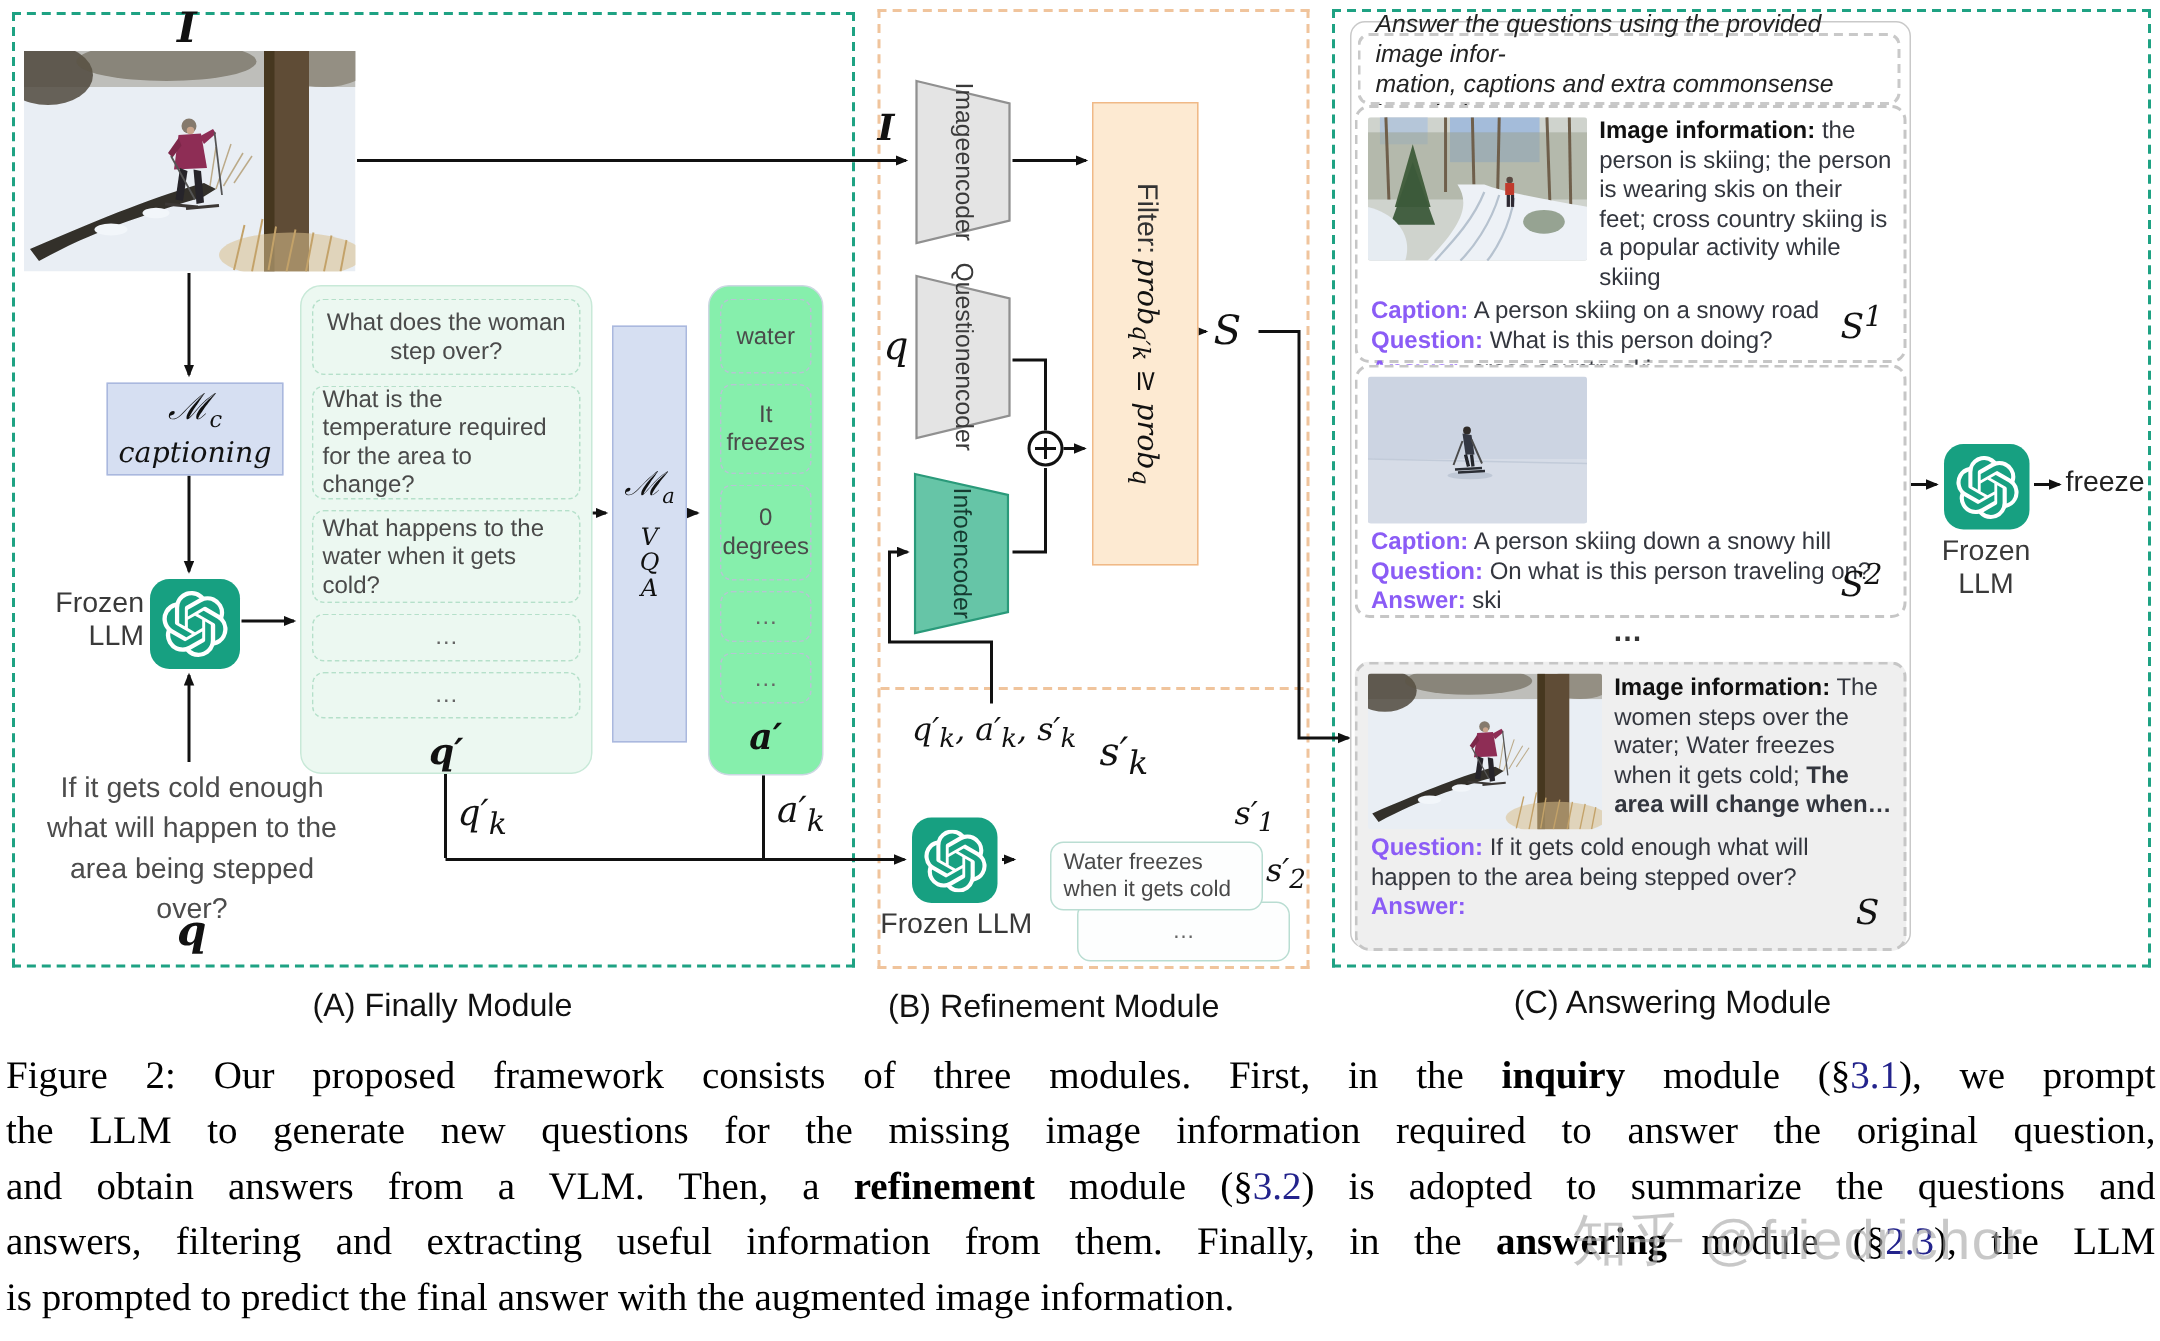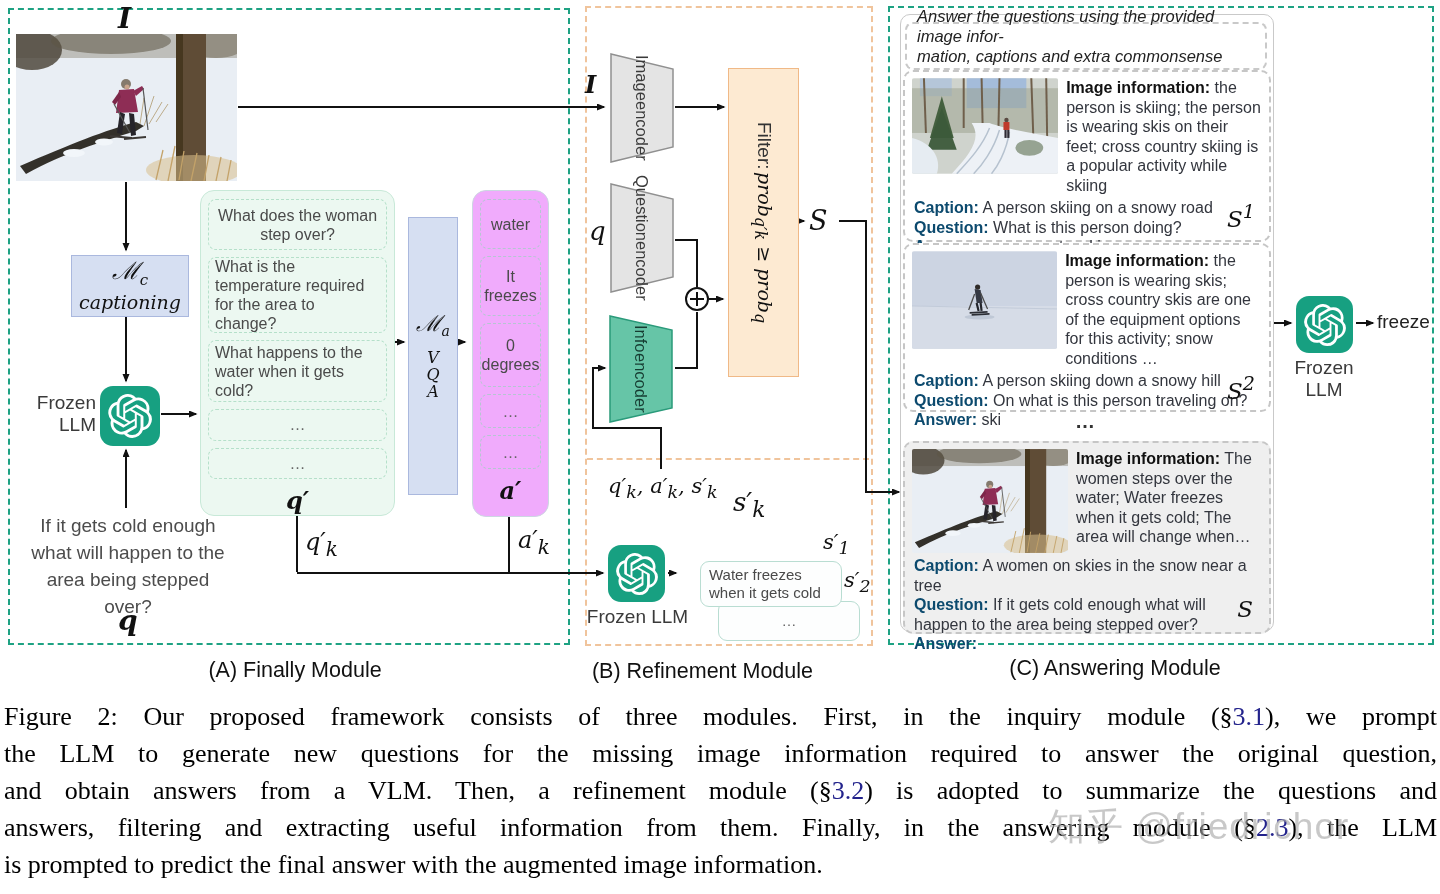--- a/index.html
+++ b/index.html
@@ -1,30 +1,30 @@
 <!DOCTYPE html>
 <html><head>
 <meta charset="utf-8">
 <style>
   html,body{margin:0;padding:0;background:#fff;}
   .canvas{position:relative;width:1440px;height:894px;background:#fff;
           font-family:"Liberation Sans",sans-serif;overflow:hidden;color:#222;}
   .abs{position:absolute;}
   .math{font-family:"DejaVu Serif","Liberation Serif",serif;font-style:italic;color:#111;}
-  .rb{font-weight:normal;}
+  .rb{font-weight:bold;}
   
   .mod-border{position:absolute;border:2px dashed #1ea283;}
   .mod-border.orange{border-color:#f0c49c;}
   .divider{position:absolute;border-top:2px dashed #f0c49c;}
   
   .bluebox{position:absolute;background:#d6dff2;border:1px solid #aab8de;
            display:flex;flex-direction:column;align-items:center;justify-content:center;}
   .panel{position:absolute;border-radius:14px;display:flex;flex-direction:column;padding:8px 0 0 0;}
   .qpanel{background:#ecf8f1;border:1.5px solid #c8e9d8;}
-  .apanel{background:#f0abfc;border:1.5px solid #ccd7e2;}
+  .apanel{background:#86efac;border:1.5px solid #ccd7e2;}
   .pitem{margin:0 7px 7px 7px;border-radius:8px;display:flex;align-items:center;justify-content:center;
          font-size:16px;color:#4a4a4a;line-height:19px;padding:2px 6px;text-align:center;}
   .qpanel .pitem{border:1.5px dashed #b5e0ca;}
   .apanel .pitem{border:1.5px dashed #b6c5d2;}
   .pitem.left{justify-content:flex-start;text-align:left;}
   .plabel{text-align:center;font-size:24px;font-weight:bold;}
   .llm-icon{position:absolute;background:#17a081;border-radius:13px;
             display:flex;align-items:center;justify-content:center;}
   .enc{position:absolute;}
   .enc .vtext{position:absolute;left:0;top:0;width:100%;height:100%;
@@ -35,21 +35,21 @@
   .filter-inner{writing-mode:vertical-rl;text-orientation:mixed;display:flex;gap:2px;
       align-items:center;font-size:19px;color:#333;}
   .bubble{position:absolute;background:#fdfefe;border:1.5px solid #b9ddd2;border-radius:9px;
       font-size:15px;color:#4a4a4a;line-height:18px;padding:4px 8px;display:flex;flex-direction:column;justify-content:center;}
   .ccard{position:absolute;border:2px dashed #c6c6c6;border-radius:10px;background:#fff;}
   .ccard.gray{background:#efefef;}
   .card-top{display:flex;gap:8px;padding:6px 6px 0 7px;}
   .card-info{font-size:16px;line-height:19.5px;color:#33363e;}
   .card-info b{color:#111;}
   .card-lines{padding:3px 8px 4px 9px;font-size:16px;line-height:19.5px;color:#33363e;}
-  .card-lines b{color:#0c4a6e;}
+  .card-lines b{color:#8b5cf6;}
   .card-tag{position:absolute;font-size:23px;}
   .instruction{position:absolute;border:2px dashed #c9c9c9;border-radius:8px;
       font-style:italic;font-size:16.5px;line-height:20px;color:#222;padding:2px 10px;display:flex;flex-direction:column;justify-content:center;}
   .mod-label{position:absolute;font-size:21.5px;color:#111;text-align:center;}
   .caption{position:absolute;left:4px;top:698px;width:1433px;
       font-family:"Liberation Serif","DejaVu Serif",serif;font-size:26px;line-height:37px;color:#000;}
   .caption .just{text-align:justify;text-align-last:justify;}
   .watermark{position:absolute;left:1048px;top:802px;font-size:37px;color:#a8a8a8;opacity:.62;letter-spacing:1px;white-space:nowrap;}
   .qtext{position:absolute;text-align:center;font-size:19px;line-height:27px;color:#4c4c4c;}
   .small-label{font-size:19px;color:#3a3a3a;line-height:22px;text-align:center;}
@@ -323,23 +323,20 @@
       <div><b>Answer:</b><span> cross country ski</span></div>
     </div>
     <div class="card-tag math" style="right:14px;bottom:8px"><span>S</span><sup>1</sup></div>
   </div>
 
   <div class="ccard" style="left:903px;top:243px;width:364px;height:165px;z-index:3">
     <div class="card-top">
       <svg width="146" height="98" style="border-radius:2px">
           <use href="#photoC"></use>
         </svg>
-      <div class="card-info" style="width:199px">
-        <b>Image information:</b><span><span> the person is wearing skis; cross country skis are one of the equipment options for this activity; snow conditions …</span></span>
-      </div>
     </div>
     <div class="card-lines">
       <div><b>Caption:</b><span> A person skiing down a snowy hill</span></div>
       <div><b>Question:</b><span> On what is this person traveling on?</span></div>
       <div><b>Answer:</b><span> ski</span></div>
     </div>
     <div class="card-tag math" style="right:14px;bottom:6px"><span>S</span><sup>2</sup></div>
   </div>
 
   <div class="abs" style="left:1070px;top:410px;width:30px;text-align:center;font-size:20px;font-weight:bold;color:#333;z-index:3">…</div>
@@ -347,21 +344,20 @@
   <div class="ccard gray" style="left:903px;top:441px;width:364px;height:189px;z-index:3">
     <div class="card-top">
       <svg width="157" height="104" style="border-radius:2px">
           <use href="#photoA"></use>
         </svg>
       <div class="card-info" style="width:188px">
         <b>Image information:</b><span><span> The women steps over the water; Water freezes when it gets cold; </span><span class="rb">The area will change when…</span></span>
       </div>
     </div>
     <div class="card-lines">
-      <div><b>Caption:</b><span> A women on skies in the snow near a tree</span></div>
       <div style="width:300px"><b>Question:</b><span> If it gets cold enough what will happen to the area being stepped over?</span></div>
       <div><b>Answer:</b><span></span></div>
     </div>
     <div class="card-tag math" style="right:16px;bottom:10px"><span>S</span></div>
   </div>
 
   <div class="llm-icon" style="left:1296px;top:296px;width:57px;height:57px;z-index:2">
     <svg width="42" height="42">
         <use href="#openai"></use>
       </svg>

